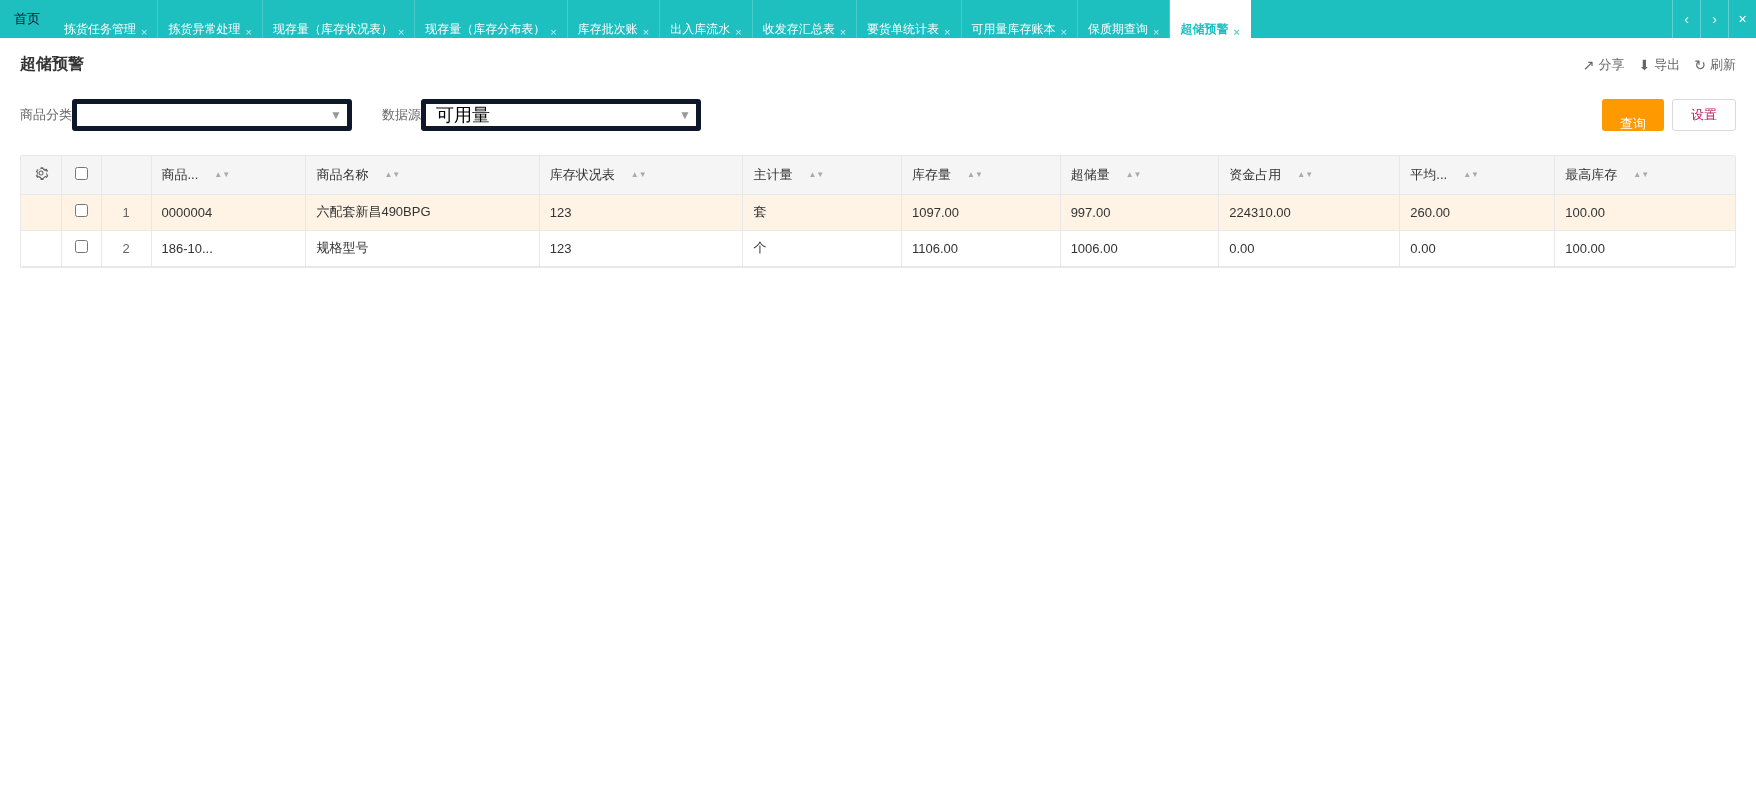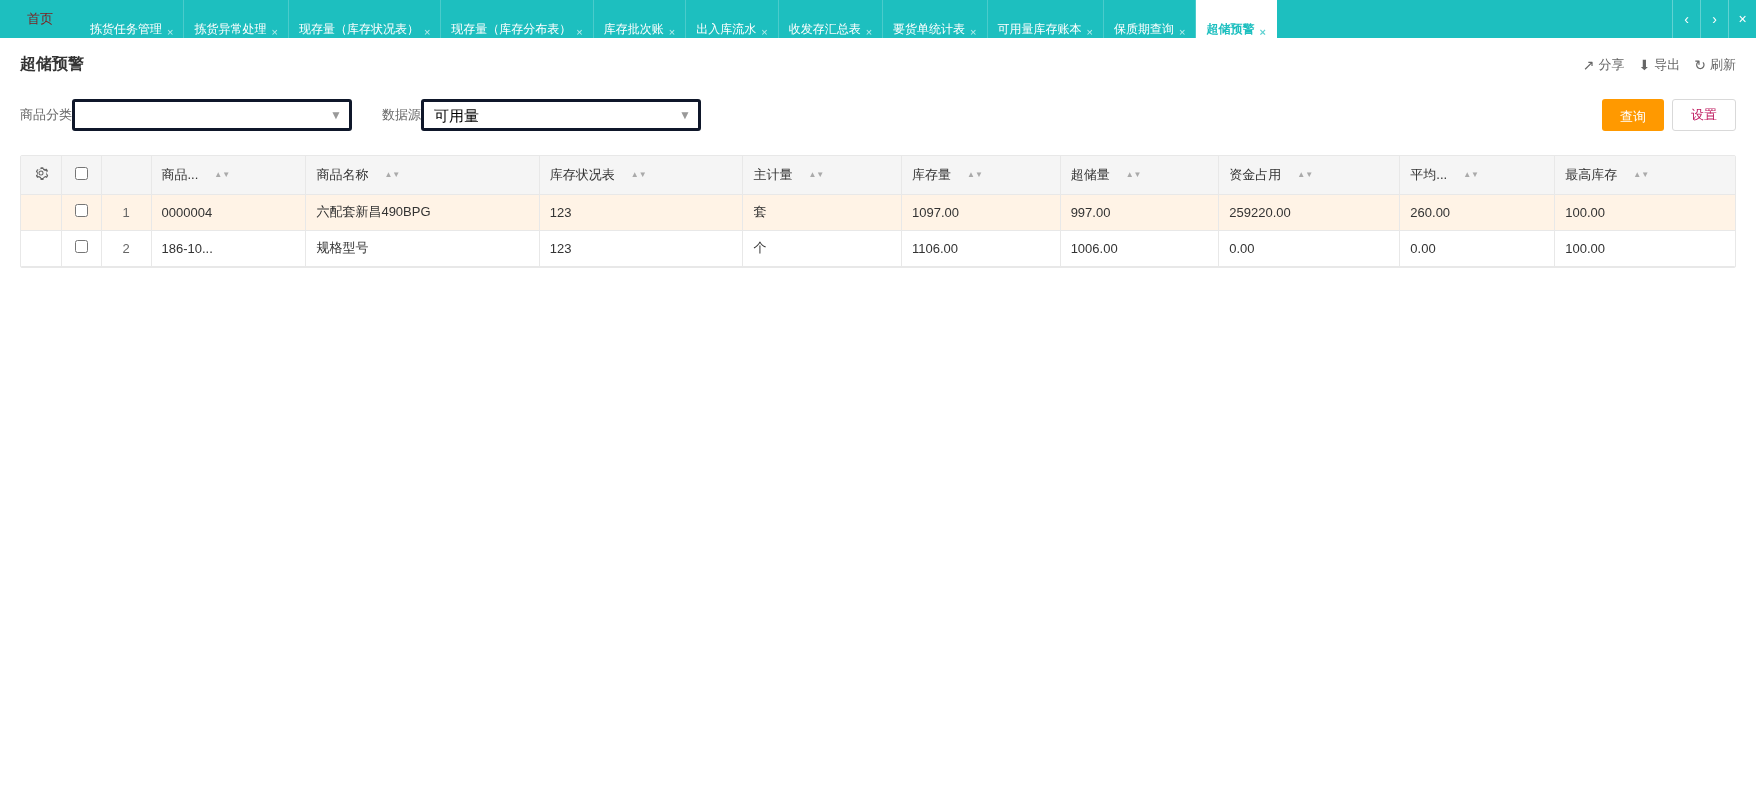--- a/index.html
+++ b/index.html
@@ -29,25 +29,25 @@
       background: #fff;
       color: #1dbfbf;
       font-weight: bold;
     }
     .nav-item .close-x {
       margin-left: 5px;
       font-size: 11px;
       opacity: 0.7;
     }
     .nav-home {
-      padding: 0 27px;
+      padding: 0 14px;
       height: 100%;
       display: flex;
       align-items: center;
-      color: #7f1d1d;
+      color: #0f172a;
       font-size: 13px;
       cursor: pointer;
       font-family: Liberation Serif, serif;
     }
     .nav-arrows {
       margin-left: auto;
       display: flex;
       align-items: center;
       height: 100%;
     }
@@ -107,24 +107,24 @@
       align-items: center;
     }
     .filter-label {
       font-size: 13px;
       color: #666;
       white-space: nowrap;
     }
     .filter-select {
       width: 280px;
       height: 32px;
-      border: 3px solid #0f172a;
+      border: 5px solid #0f172a;
       border-radius: 3px;
       padding: 0 30px 0 10px;
-      font-size: 15px;
+      font-size: 18px;
       background: #fff;
       appearance: none;
       cursor: pointer;
       position: relative;
     }
     .filter-select-wrapper {
       position: relative;
       display: inline-block;
     }
     .filter-select-wrapper .chevron {
@@ -139,21 +139,21 @@
     .filter-actions {
       margin-left: auto;
       display: flex;
       gap: 8px;
     }
     .btn-query {
       background: #f90;
       color: #fff;
       border: none;
       border-radius: 3px;
-      padding: 9px 18px;
+      padding: 16px 18px;
       height: 32px;
       font-size: 13px;
       cursor: pointer;
       font-family: inherit;
     }
     .btn-settings {
       background: #fff;
       color: #be185d;
       border: 1px solid #d9d9d9;
       border-radius: 3px;
@@ -408,21 +408,21 @@
     <td class="col-check">
       <input type="checkbox" style="">
     </td>
     <td class="col-index">1</td>
     <td>0000004</td>
     <td>六配套新昌490BPG</td>
     <td>123</td>
     <td>套</td>
     <td>1097.00</td>
     <td>997.00</td>
-    <td>259220.00</td>
+    <td>224310.00</td>
     <td>260.00</td>
     <td>100.00</td>
   </tr>
           <tr>
     <td class="col-gear"></td>
     <td class="col-check">
       <input type="checkbox" style="">
     </td>
     <td class="col-index">2</td>
     <td>186-10...</td>

